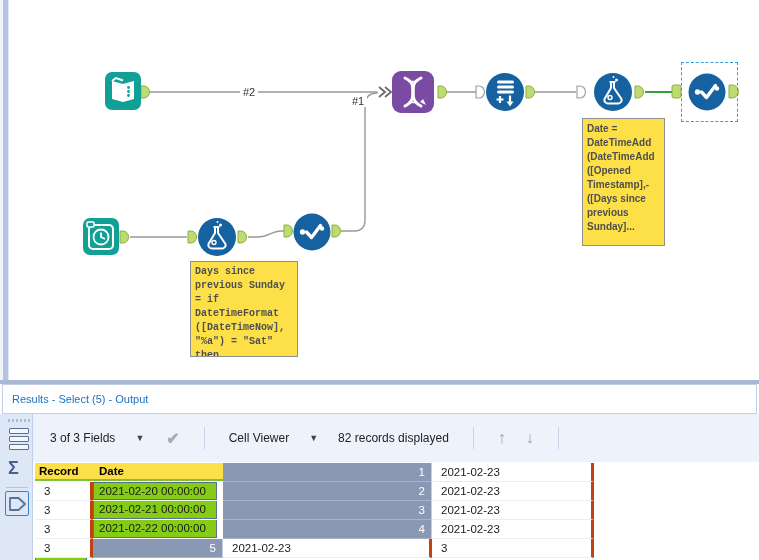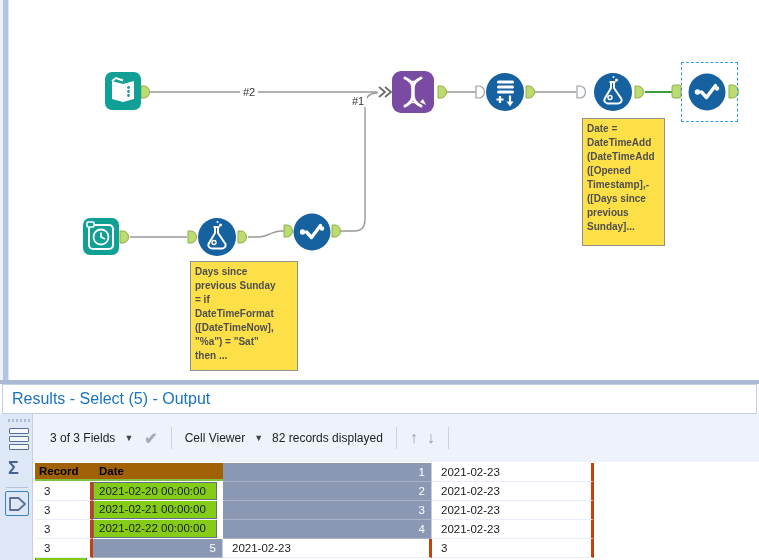--- a/index.html
+++ b/index.html
@@ -15,44 +15,44 @@
   .annotation{position:absolute;background:#fde047;border:1px solid #909090;color:#4f4f4f;
               font-weight:bold;font-size:10px;line-height:14px;padding:3px 4px;
               white-space:pre;overflow:hidden;box-sizing:border-box;}
   .selection-box{position:absolute;left:681px;top:62px;width:57px;height:60px;
                  border:1px dashed #2f9cdb;box-sizing:border-box;}
   
   .splitter{position:absolute;left:0;top:380px;width:759px;height:4px;background:#a9b8d4;}
   
   .results-header{position:absolute;left:2px;top:384px;width:755px;height:30px;background:#fff;
                   border:1px solid #c2cfe6;box-sizing:border-box;display:flex;align-items:center;
-                  padding-left:9px;color:#1a73c1;font-size:16px;}
+                  padding-left:9px;color:#1a73c1;font-size:11px;}
   .toolbar-band{position:absolute;left:0;top:414px;width:759px;height:48px;background:#edf2fb;}
   .results-white{position:absolute;left:0;top:462px;width:759px;height:98px;background:#fff;}
   .side-strip{position:absolute;left:0;top:414px;width:33px;height:146px;background:#dee7f5;
               border-right:1px solid #c2cfe6;box-sizing:border-box;}
   .grip{position:absolute;left:8px;top:419px;width:22px;height:3px;
         background:repeating-linear-gradient(90deg,#aebbd6 0 2px,transparent 2px 4px);}
   .rows-icon{position:absolute;left:9px;top:428px;width:20px;}
   .rows-icon div{height:4px;background:#f4f7fc;border:1px solid #5a7099;border-radius:1px;margin-bottom:2px;}
   .sigma-icon{position:absolute;left:8px;top:457px;font-size:18px;font-weight:bold;color:#47608e;line-height:22px;}
   .strip-divider{position:absolute;left:6px;top:487px;width:22px;height:0;border-top:1px solid #b7c4dd;}
   .poly-btn{position:absolute;left:5px;top:491px;width:24px;height:25px;border:1px solid #3b82c4;
             border-radius:2px;box-sizing:border-box;display:flex;align-items:center;justify-content:center;}
   
   .toolbar{position:absolute;left:34px;top:414px;height:48px;display:flex;align-items:center;
-           font-size:12px;color:#222;gap:9px;padding-left:16px;}
+           font-size:12px;color:#222;gap:20px;padding-left:16px;}
   .caret{font-size:9px;color:#444;}
   .tb-check{font-size:16px;color:#a6abb2;font-weight:bold;margin-left:2px;}
   .tb-sep{width:1px;height:22px;background:#c8d2e4;margin:0 4px;}
   .tb-arrow{font-size:16px;color:#9aa3b0;}
   
   .grid{position:absolute;left:35px;top:463px;display:grid;
         grid-template-columns:58px 130px 209px 162px;font-size:11.5px;}
-  .hcell{font-weight:bold;color:#000;background:#a16207;padding:1px 4px;height:14px;line-height:14px;
+  .hcell{font-weight:bold;color:#000;background:#fde047;padding:1px 4px;height:14px;line-height:14px;
          border-bottom:2px solid #7dc142;white-space:nowrap;overflow:hidden;}
   .rec{background:#8b98b4;color:#fff;text-align:right;padding:0 6px 0 0;height:18px;line-height:18px;
        border-right:1px solid #c2cfe6;border-bottom:1px solid #aab4c9;}
   .cell{background:#fff;color:#1a1a1a;padding:0 9px;height:18px;line-height:18px;
         border-right:3px solid #c2410c;border-bottom:1px solid #e8eef8;white-space:nowrap;overflow:hidden;}
   .date{background:#84cc16;color:#1a1a1a;padding:0 5px;height:17px;line-height:17px;margin-right:6px;
         border:1px solid #5e6e8b;border-top:none;white-space:nowrap;overflow:hidden;}
   .date.first{border-top:1px solid #5e6e8b;height:16px;}
   .hcell.dateh{padding-left:6px;}
 </style>
@@ -175,21 +175,21 @@
     <svg width="38" height="38">
       <circle cx="19" cy="19" r="18.5" fill="#16619f"></circle>
       <circle cx="9.5" cy="19" r="2.7" fill="#fff"></circle>
       <circle cx="29" cy="15.5" r="2.2" fill="#fff"></circle>
       <path d="M13.5 19 L18.5 24.5 L27.5 12.5" fill="none" stroke="#fff" stroke-width="3.4" stroke-linecap="round" stroke-linejoin="round"></path>
     </svg>
   </div>
 
   <div class="selection-box"></div>
 
-  <div class="annotation" style="left:190px;top:261px;width:108px;height:110px;">Days since
+  <div class="annotation" style="left:190px;top:261px;width:108px;height:96px;font-family:Liberation Mono, monospace;">Days since
 previous Sunday
 = if
 DateTimeFormat
 ([DateTimeNow],
 "%a") = "Sat"
 then ...</div>
   <div class="annotation" style="left:582px;top:118px;width:83px;height:128px;">Date =
 DateTimeAdd
 (DateTimeAdd
 ([Opened

